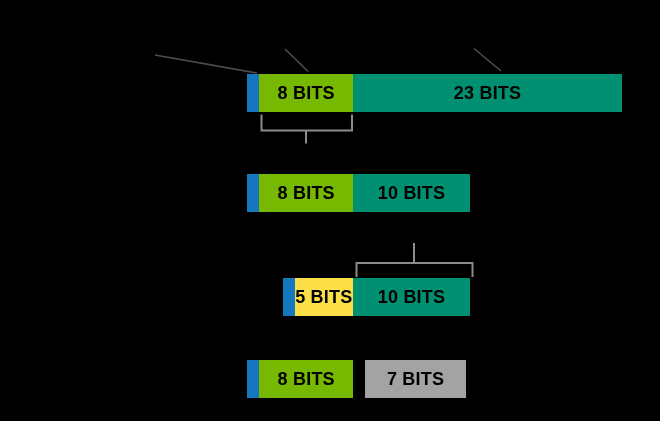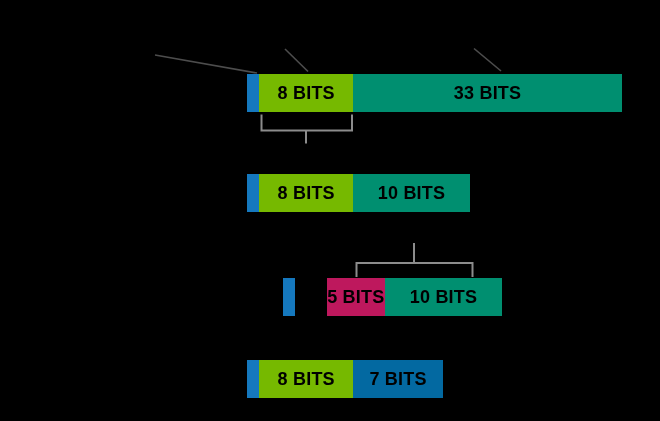--- a/index.html
+++ b/index.html
@@ -30,31 +30,31 @@
     <line x1="306" y1="130.5" x2="306" y2="143.5" stroke-width="2" stroke="#8C8C8C"></line>
 
     <polyline points="356.5,277 356.5,263 472.5,263 472.5,277" stroke-width="2" stroke="#8C8C8C"></polyline>
     <line x1="414" y1="263" x2="414" y2="243" stroke-width="2" stroke="#8C8C8C"></line>
   </svg>
 
   <div id="rows">
       <div class="row" style="top: 74px; left: 247.4px; height: 38px;">
         <div class="seg" style="width: 12px; background: rgb(21, 120, 190); color: rgb(0, 0, 0);"></div>
         <div class="seg" style="width: 93.6px; background: rgb(118, 185, 0); color: rgb(0, 0, 0);">8 BITS</div>
-        <div class="seg" style="width: 269.1px; background: rgb(0, 143, 112); color: rgb(0, 0, 0);">33 BITS</div>
+        <div class="seg" style="width: 269.1px; background: rgb(0, 143, 112); color: rgb(0, 0, 0);">23 BITS</div>
       </div>
       <div class="row" style="top: 174px; left: 247.4px; height: 38px;">
         <div class="seg" style="width: 12px; background: rgb(21, 120, 190); color: rgb(0, 0, 0);"></div>
         <div class="seg" style="width: 93.6px; background: rgb(118, 185, 0); color: rgb(0, 0, 0);">8 BITS</div>
         <div class="seg" style="width: 117px; background: rgb(0, 143, 112); color: rgb(0, 0, 0);">10 BITS</div>
       </div>
       <div class="row" style="top: 278px; left: 282.5px; height: 38px;">
         <div class="seg" style="width: 12px; background: rgb(21, 120, 190); color: rgb(0, 0, 0);"></div>
-        <div class="seg" style="width: 58.5px; background: #be185d; color: rgb(0, 0, 0); margin-left: 32px;">5 BITS</div>
+        <div class="seg" style="width: 58.5px; background: #fde047; color: rgb(0, 0, 0);">5 BITS</div>
         <div class="seg" style="width: 117px; background: rgb(0, 143, 112); color: rgb(0, 0, 0);">10 BITS</div>
       </div>
       <div class="row" style="top: 360px; left: 247.4px; height: 38px;">
         <div class="seg" style="width: 12px; background: rgb(21, 120, 190); color: rgb(0, 0, 0);"></div>
         <div class="seg" style="width: 93.6px; background: rgb(118, 185, 0); color: rgb(0, 0, 0);">8 BITS</div>
-        <div class="seg" style="width: 90px; background: #0369a1; color: rgb(0, 0, 0);">7 BITS</div>
+        <div class="seg" style="width: 101px; background: #a3a3a3; color: rgb(0, 0, 0); margin-left: 12px;">7 BITS</div>
       </div>
     </div>
 </div>
 
 </body></html>

